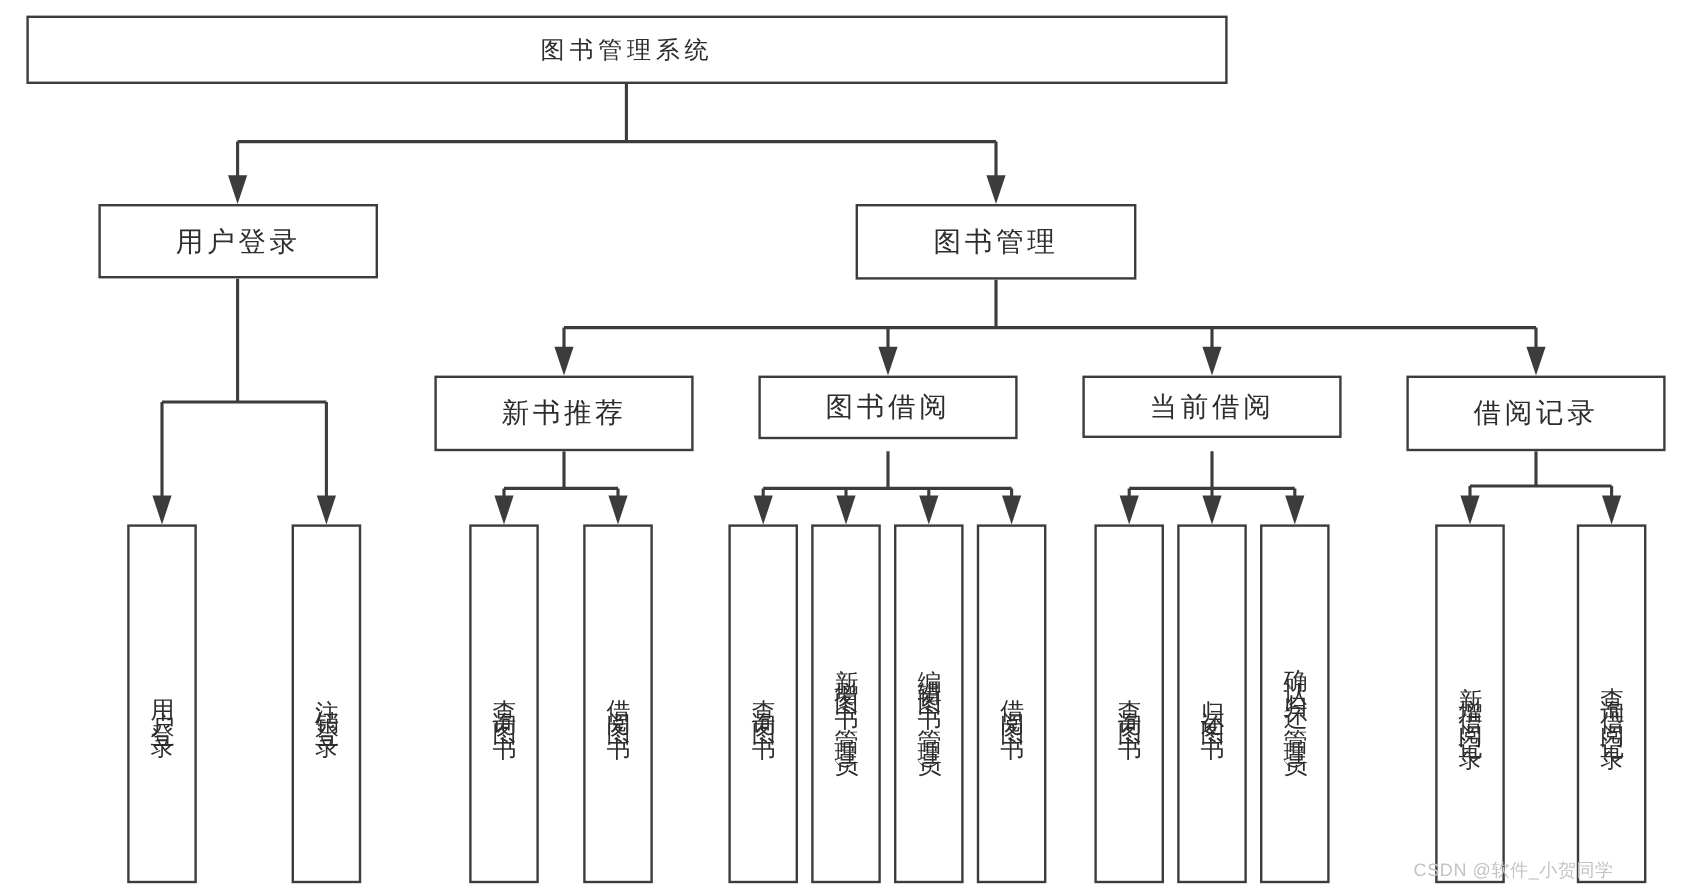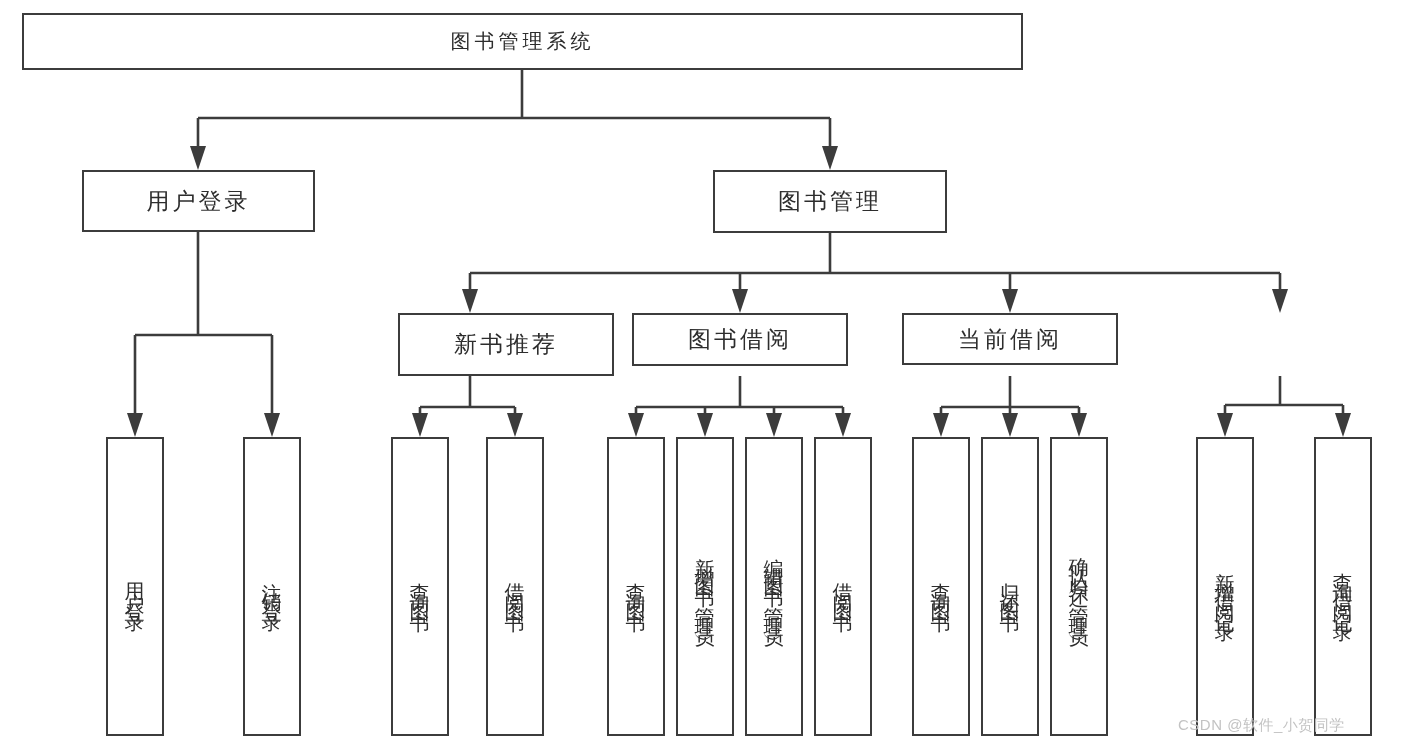--- a/index.html
+++ b/index.html
@@ -102,28 +102,31 @@
     <span class="hlabel root-label">图书管理系统</span>
   </div>
 
   <div class="box" style="left:82px; top:170px; width:233px; height:62px;">
     <span class="hlabel">用户登录</span>
   </div>
   <div class="box" style="left:713px; top:170px; width:234px; height:63px;">
     <span class="hlabel">图书管理</span>
   </div>
 
-  <div class="box" style="left:362px; top:313px; width:216px; height:63px;margin-left:36px;">
+  <div class="box" style="left:362px; top:313px; width:216px; height:63px;">
     <span class="hlabel">新书推荐</span>
   </div>
   <div class="box" style="left:632px; top:313px; width:216px; height:53px;">
     <span class="hlabel">图书借阅</span>
   </div>
   <div class="box" style="left:902px; top:313px; width:216px; height:52px;">
     <span class="hlabel">当前借阅</span>
+  </div>
+  <div class="box" style="left:1172px; top:313px; width:216px; height:63px;">
+    <span class="hlabel">借阅记录</span>
   </div>
 
   <div class="box" style="left:106px; top:437px; width:58px; height:299px;">
     <span class="vlabel">用户登录</span>
   </div>
   <div class="box" style="left:243px; top:437px; width:58px; height:299px;">
     <span class="vlabel">注销登录</span>
   </div>
 
   <div class="box" style="left:391px; top:437px; width:58px; height:299px;">

